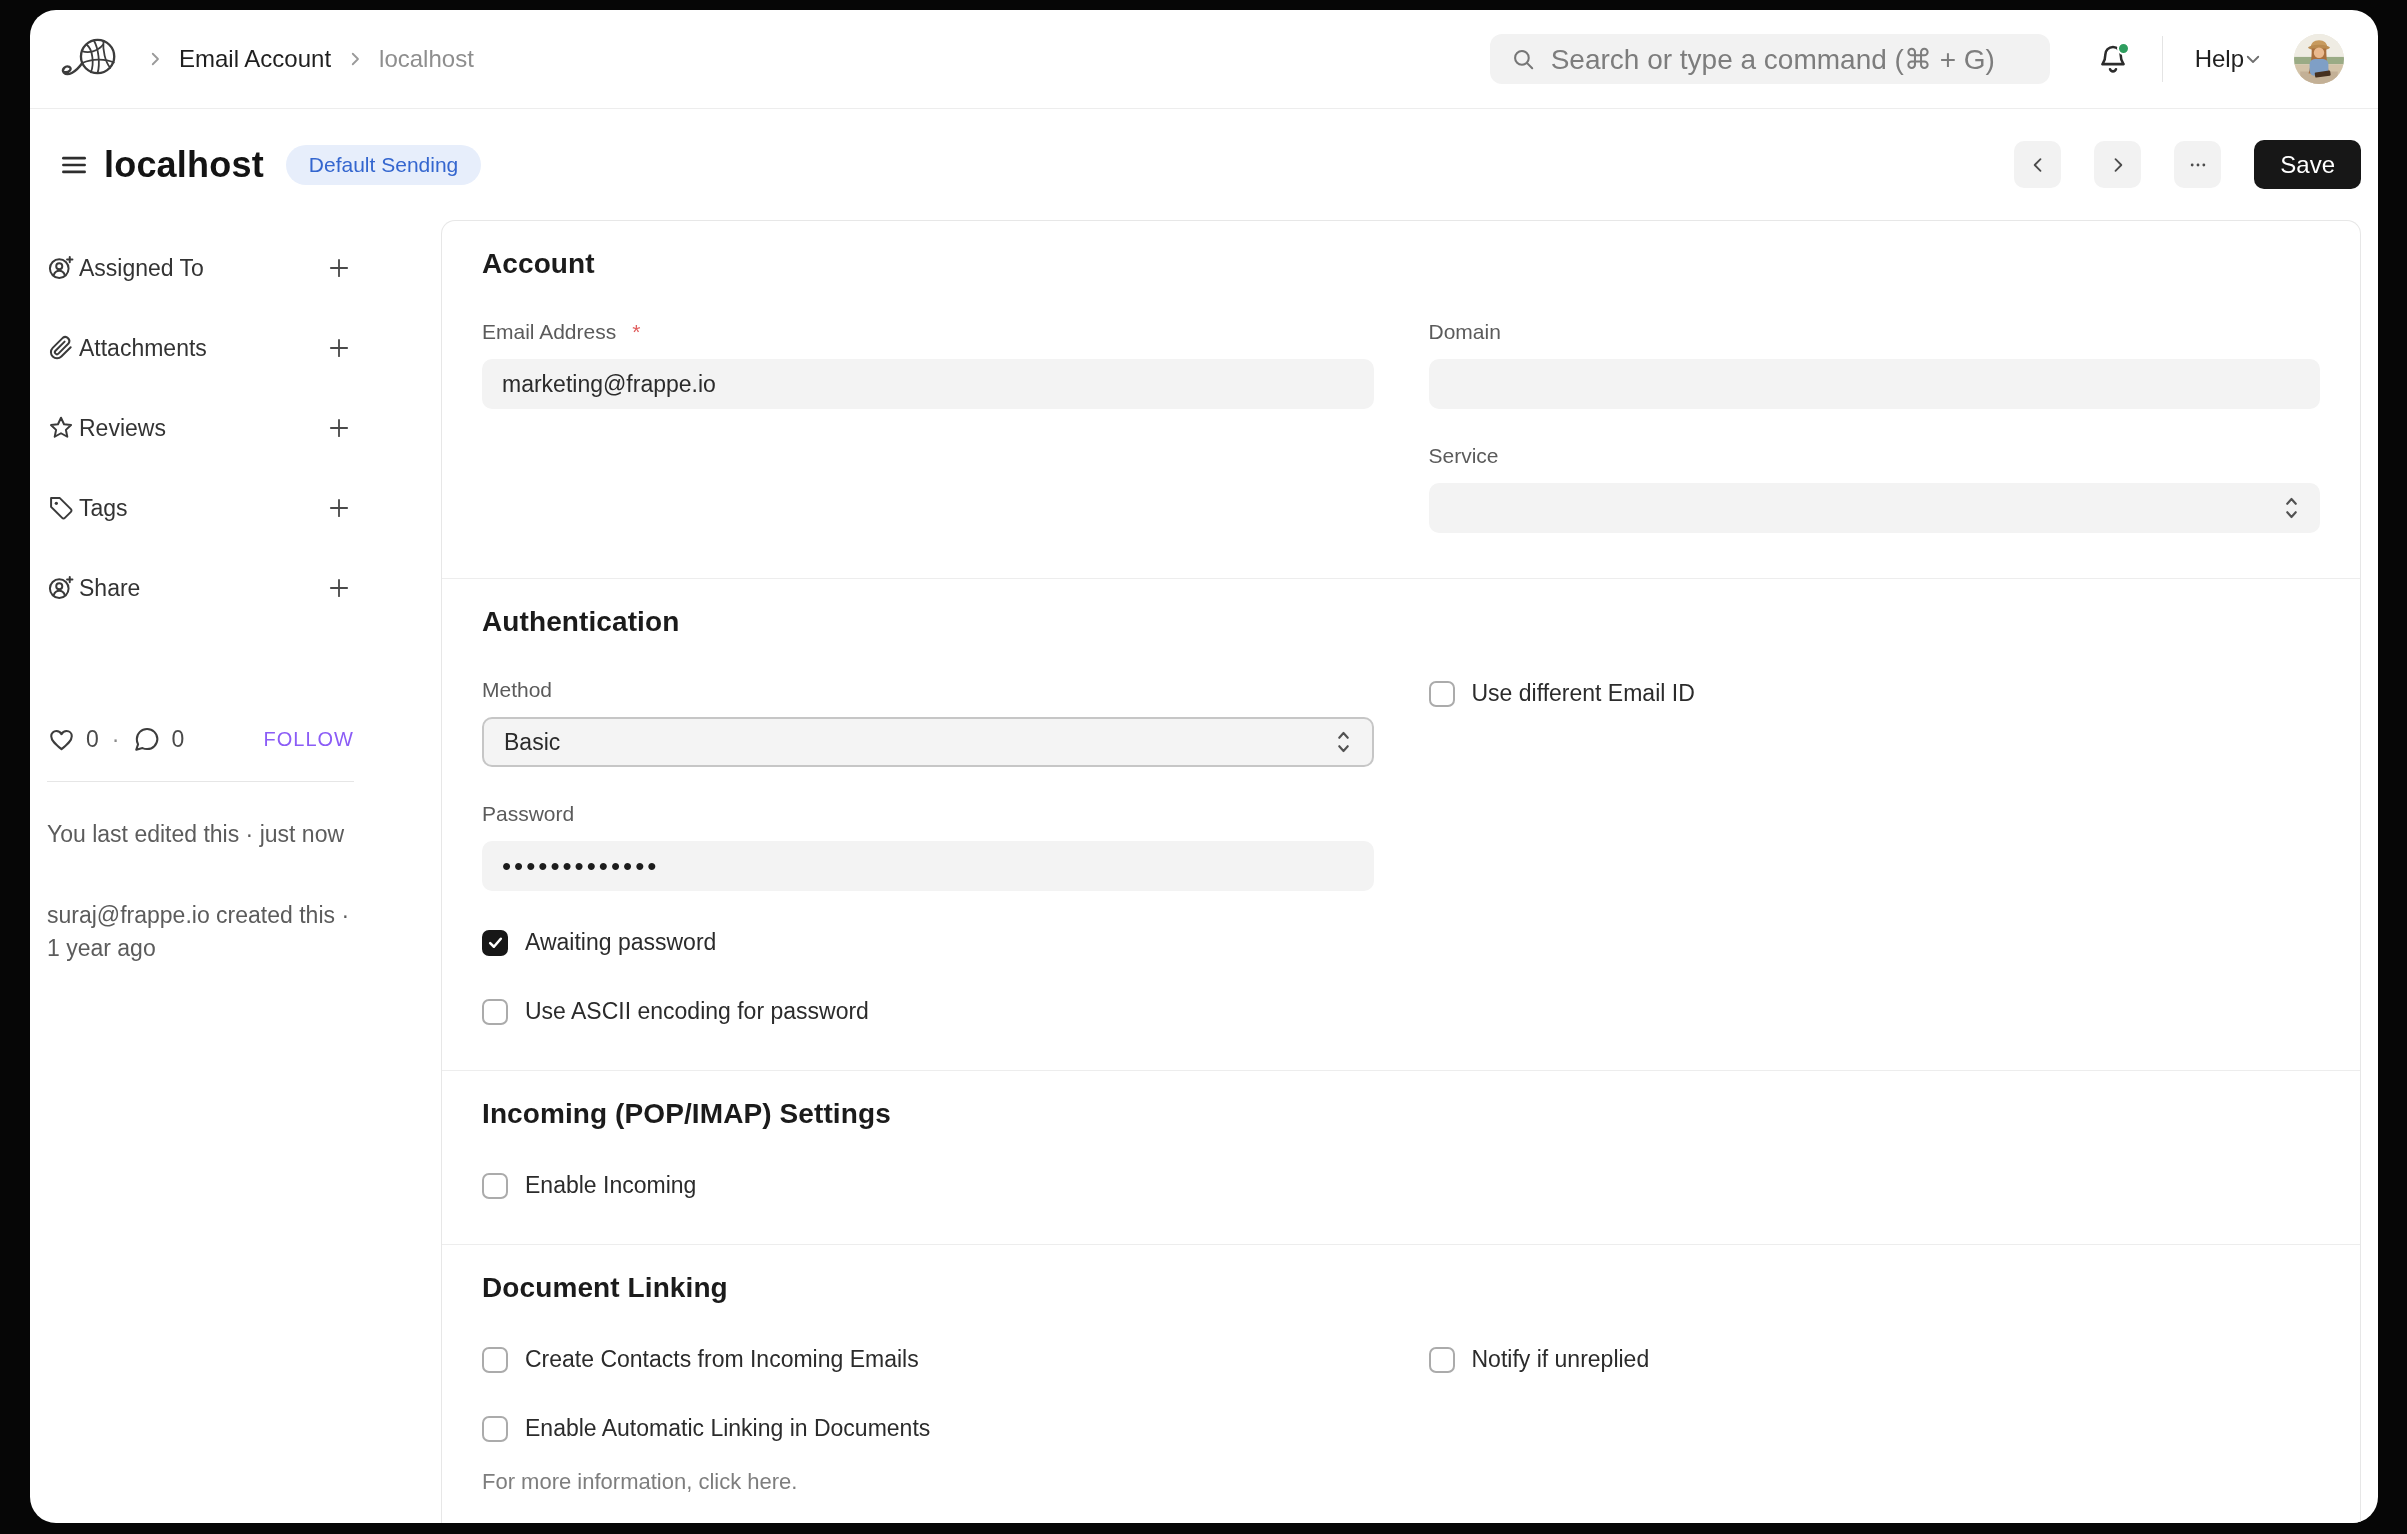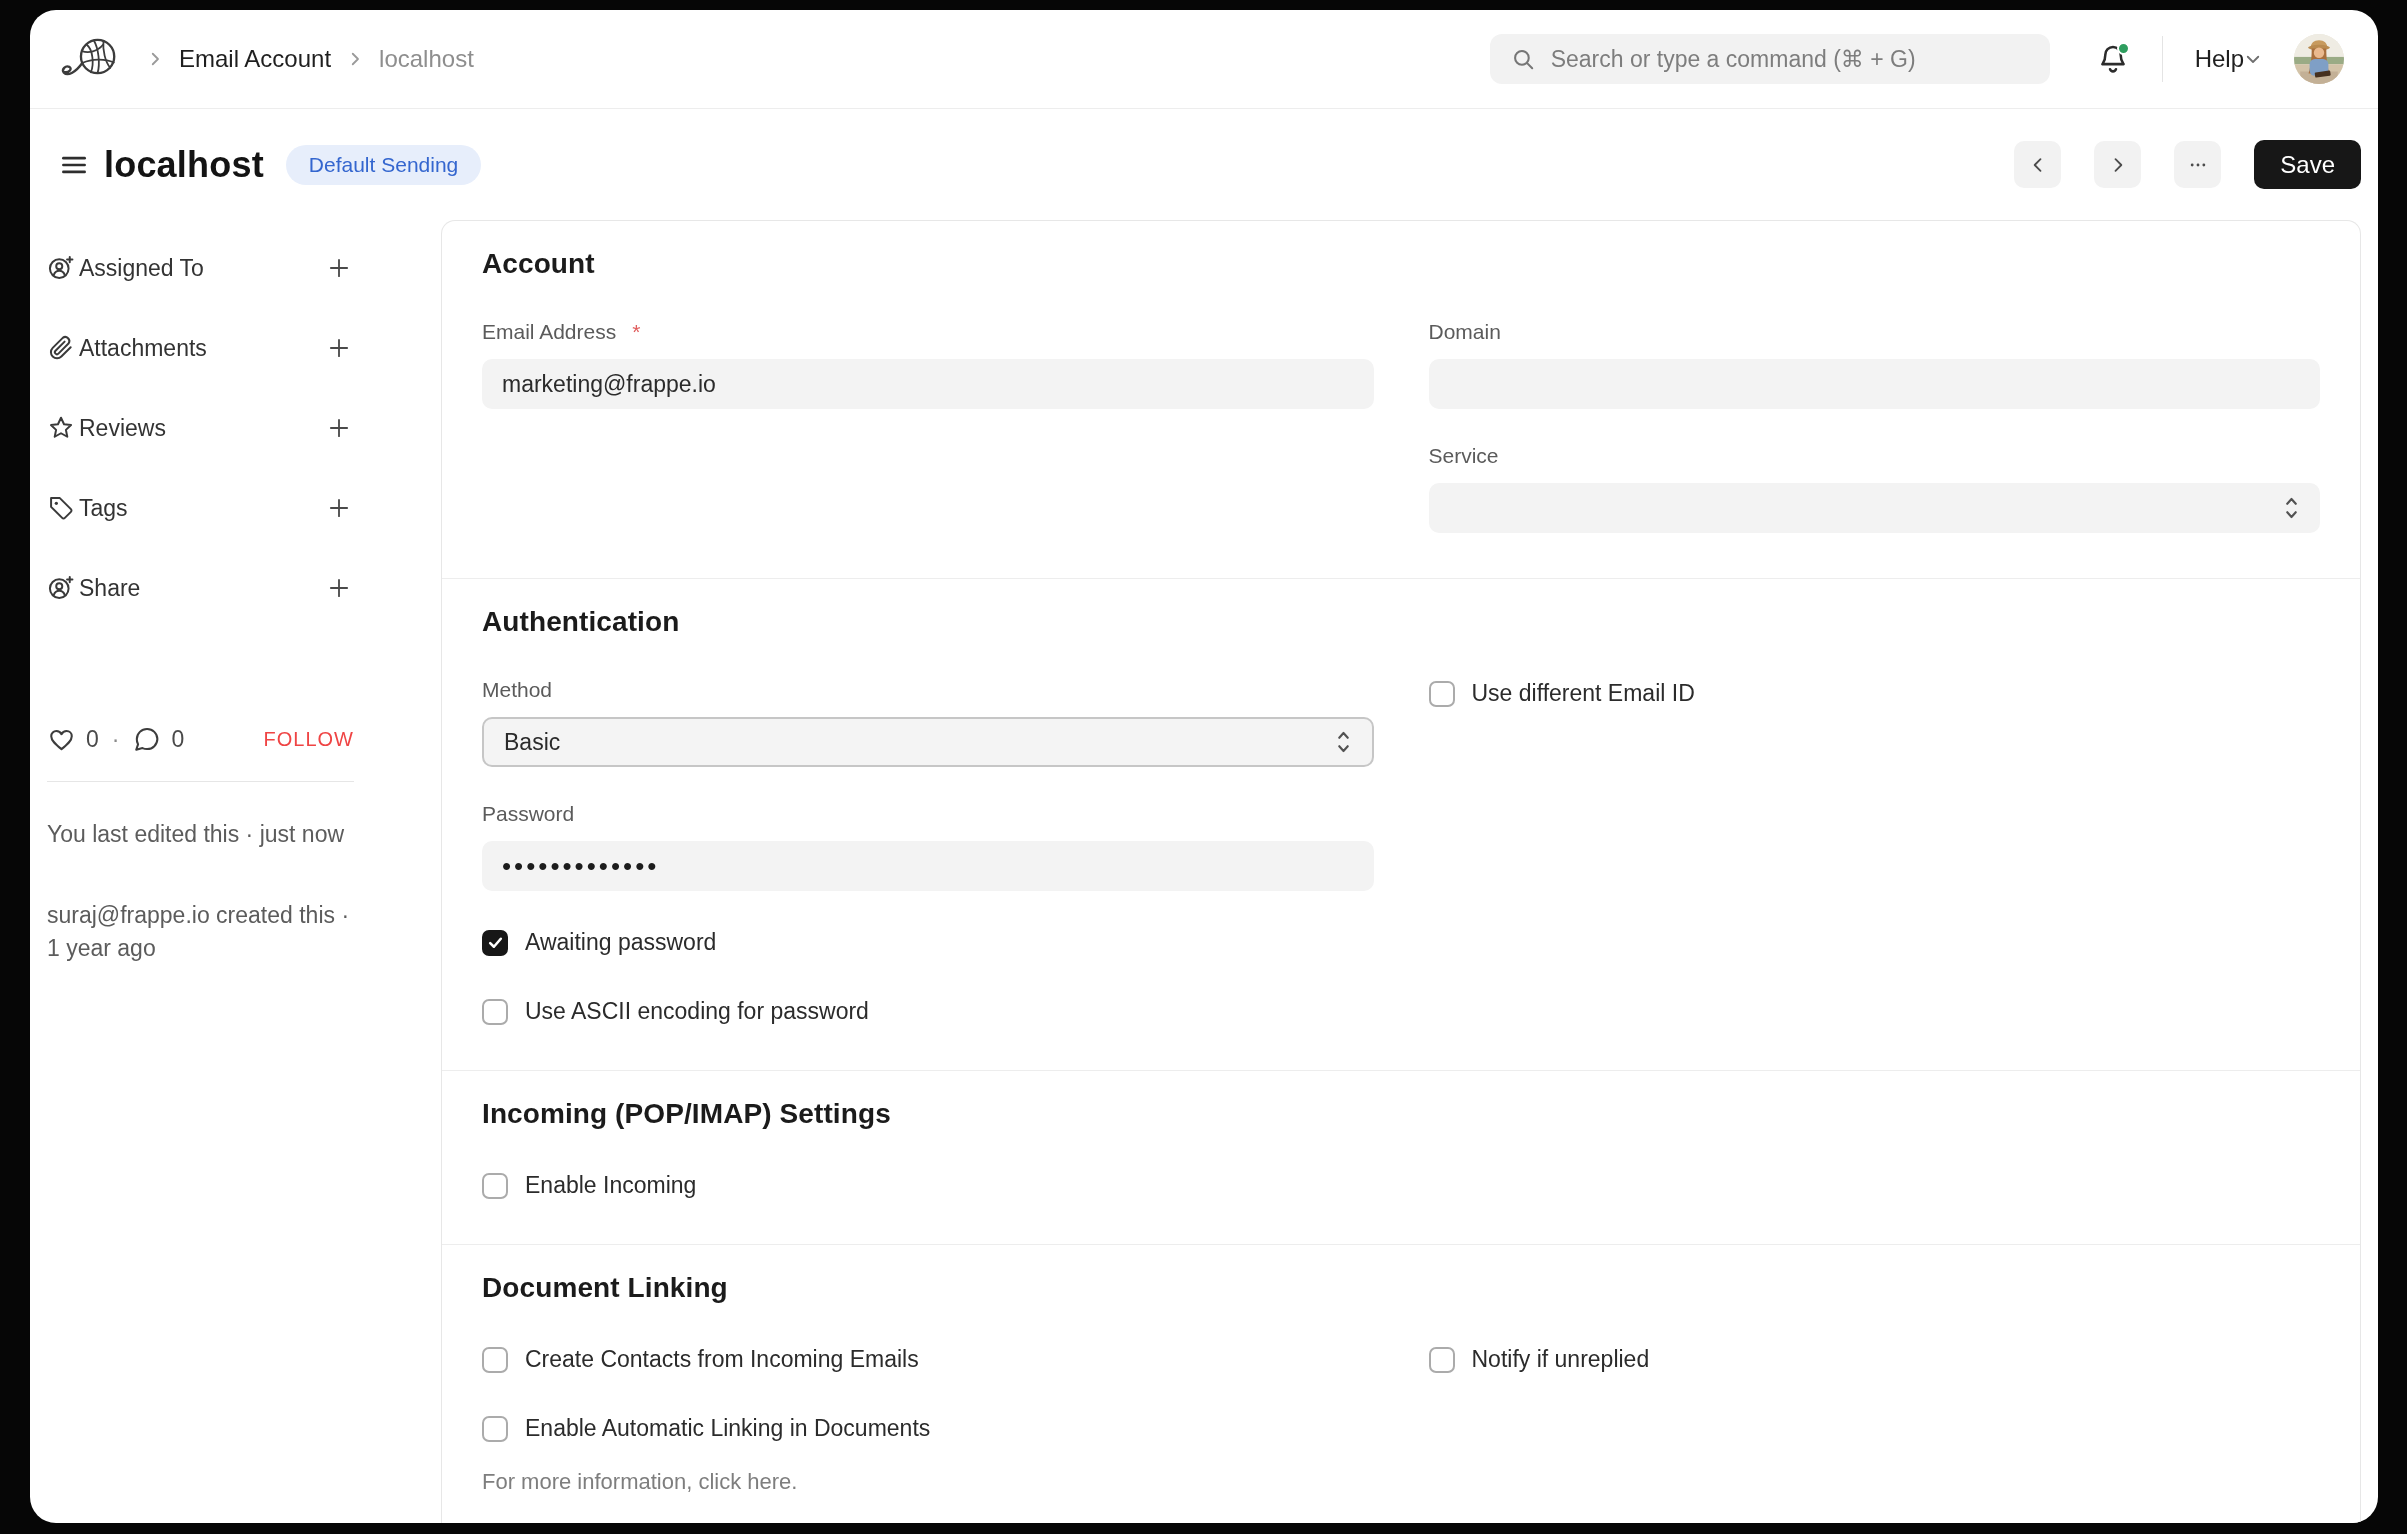--- a/index.html
+++ b/index.html
@@ -14,21 +14,21 @@
   .navbar { flex:0 0 99px; display:flex; align-items:center; padding:0 34px 0 28px; border-bottom:1px solid #ededed; }
   .logo { width:63px; height:50px; color:#3c3c3c; flex:0 0 auto; }
   .crumbs { display:flex; align-items:center; margin-left:10px; }
   .crumb-sep { color:#9a9a9a; margin:0 15px; }
   .crumb-sep svg { width:18px; height:18px; }
   .crumb-current { font-size:24px; color:#1f1f1f; }
   .crumb-doc { font-size:24px; color:#8e8e8e; }
   .search { margin-left:auto; width:560px; height:50px; background:#f2f2f2; border-radius:12px;
             display:flex; align-items:center; padding:0 20px; gap:15px; }
   .search svg { width:26px; height:26px; color:#767676; flex:0 0 auto; }
-  .search-ph { font-size:23px; color:#7d7d7d; white-space:nowrap; }
+  .search-ph { font-size:28px; color:#7d7d7d; white-space:nowrap; }
   .bell-wrap { margin-left:46px; position:relative; width:34px; height:36px; color:#2c2c2c; }
   .bell-wrap svg { width:34px; height:36px; }
   .bell-dot { position:absolute; top:1px; right:0; width:13px; height:13px; border-radius:50%; background:#2f9e5f; border:2px solid #fff; }
   .nav-divider { width:1px; height:46px; background:#e4e4e4; margin:0 32px; }
   .help { display:flex; align-items:center; gap:0; font-size:24px; color:#1f1f1f; }
   .help svg { width:18px; height:18px; color:#6f6f6f; }
   .avatar { width:50px; height:50px; border-radius:50%; overflow:hidden; margin-left:32px; flex:0 0 auto; background:#e9e4d8; }
 
   
   .page-header { flex:0 0 111px; display:flex; align-items:center; padding:0 17px; }
@@ -55,21 +55,21 @@
   .side-label { font-size:23px; color:#333; }
   .plus-btn { margin-left:auto; width:30px; height:30px; color:#4a4a4a; display:flex; align-items:center; justify-content:center; }
   .plus-btn svg { width:26px; height:26px; }
 
   .likes-row { margin-top:115px; display:flex; align-items:center; }
   .likes-row .l-icon { width:29px; height:29px; color:#3d3d3d; }
   .likes-row .l-icon svg { width:29px; height:29px; }
   .count { font-size:23px; color:#4a4a4a; margin-left:10px; }
   .mid-dot { color:#8a8a8a; margin:0 13px; font-size:23px; }
   .comment-group { display:flex; align-items:center; }
-  .follow { margin-left:auto; font-size:20px; letter-spacing:1px; color:#ef4444; font-weight:500; }
+  .follow { margin-left:auto; font-size:20px; letter-spacing:1px; color:#8b5cf6; font-weight:500; }
   .side-hr { margin-top:27px; border:none; border-top:1px solid #e6e6e6; }
   .side-note { margin-top:36px; font-size:23px; color:#5c5c5c; line-height:33px; }
   .side-note + .side-note { margin-top:48px; }
 
   
   .card { flex:1; margin-right:17px; background:#fff; border:1px solid #e7e7e7; border-bottom:none;
           border-radius:14px 14px 0 0; overflow:hidden; }
   .section { padding:27px 40px 45px; border-bottom:1px solid #ededed; }
   .section:last-child { border-bottom:none; }
   .section h2 { font-size:28px; font-weight:600; color:#1b1b1b; margin-bottom:40px; letter-spacing:0.1px; }

